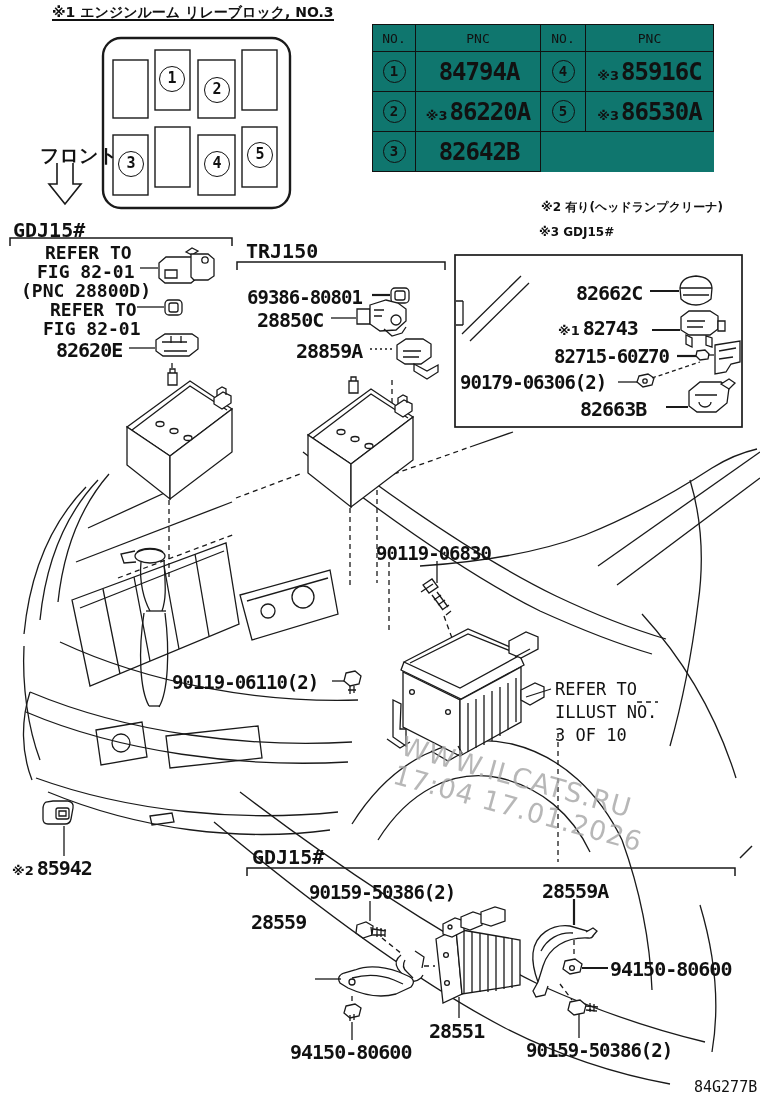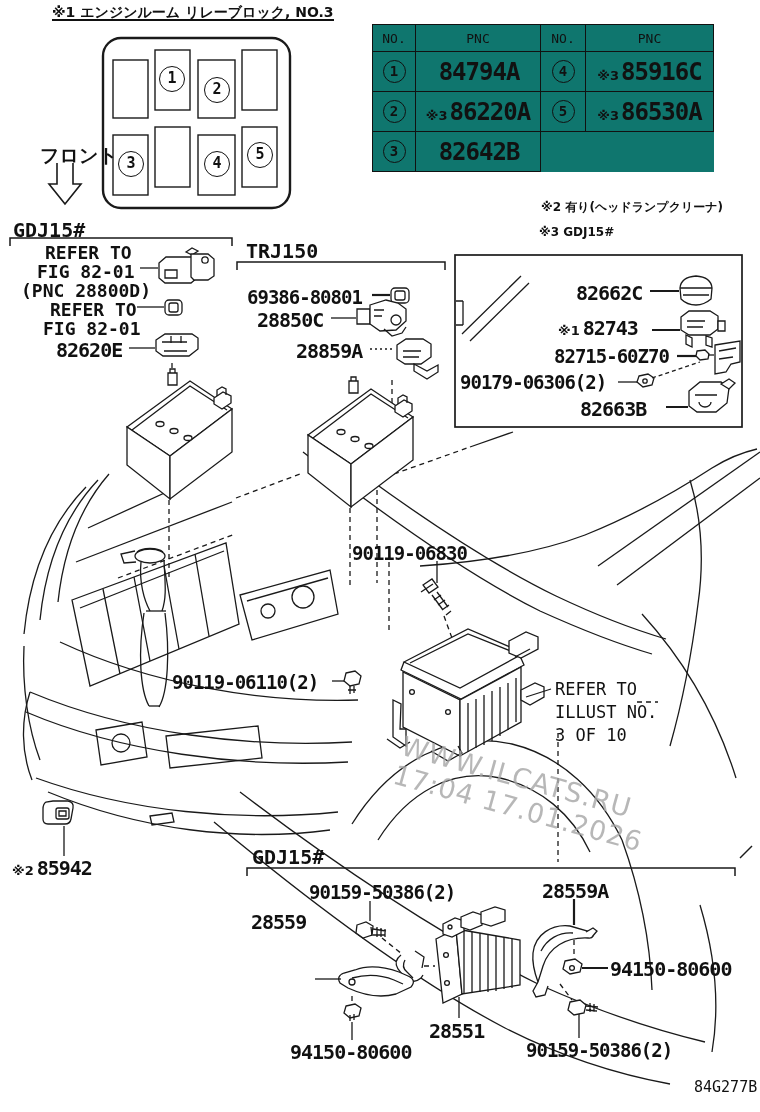--- a/index.html
+++ b/index.html
@@ -342,21 +342,21 @@
 <div class="lbl s19" style="left:247px;top:288px">69386-80801</div>
 <div class="lbl s20" style="left:257px;top:310px">28850C</div>
 <div class="lbl s20" style="left:296px;top:341px">28859A</div>
 
 <div class="lbl s20" style="left:576px;top:283px">82662C</div>
 <div class="lbl s20" style="left:558px;top:318px"><span class="refsup">※1</span><span>82743</span></div>
 <div class="lbl s19" style="left:554px;top:347px">82715-60Z70</div>
 <div class="lbl s19" style="left:460px;top:373px">90179-06306(2)</div>
 <div class="lbl s20" style="left:580px;top:399px">82663B</div>
 
-<div class="lbl s19" style="left:352px;top:544px">90119-06830</div>
+<div class="lbl s19" style="left:376px;top:544px">90119-06830</div>
 <div class="lbl s19" style="left:172px;top:673px">90119-06110(2)</div>
 <div class="lbl illust" style="left:555px;top:678px">
   <div>REFER TO</div>
   <div>ILLUST NO.</div>
   <div>3 OF 10</div>
 </div>
 
 <div class="lbl s20" style="left:12px;top:858px"><span class="refsup">※2</span><span>85942</span></div>
 
 <div class="lbl s19" style="left:309px;top:883px">90159-50386(2)</div>

